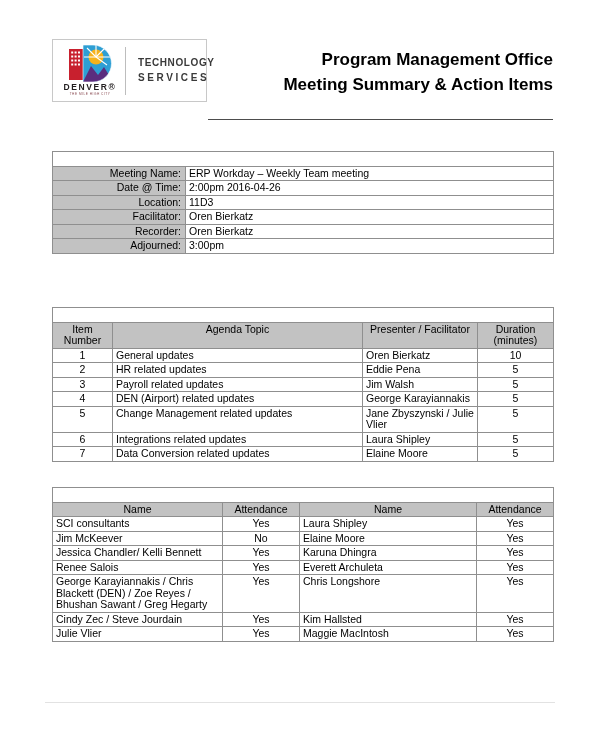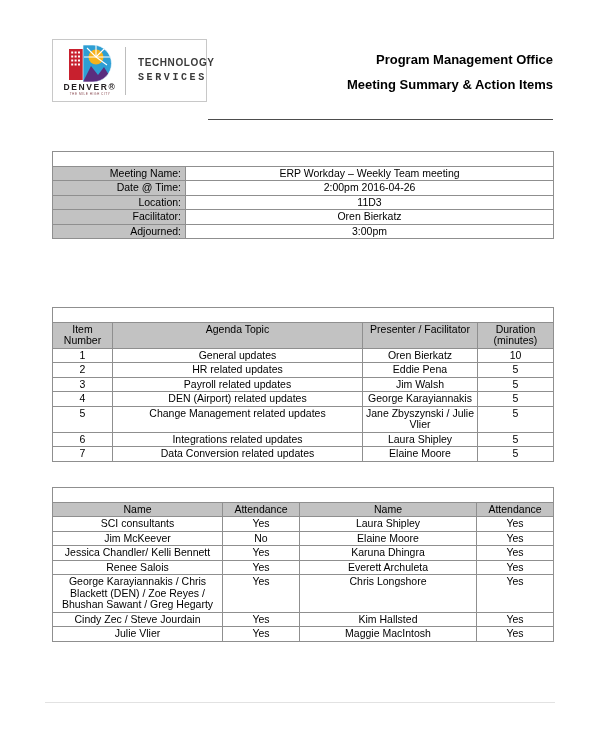--- a/index.html
+++ b/index.html
@@ -75,28 +75,28 @@
     flex: 1 1 auto;
     padding-left: 10px;
     line-height: 1.45;
   }
   .logo-text div {
     font-size: 10px;
     font-weight: bold;
     color: #3a3a3a;
   }
   .logo-text .l1 { letter-spacing: 0.6px; }
-  .logo-text .l2 { letter-spacing: 2.6px; font-family: Liberation Mono, monospace; }
+  .logo-text .l2 { letter-spacing: 2.6px; }
 
   .doc-title {
     position: absolute;
     left: 208px; top: 47px;
     width: 345px;
     text-align: right;
-    font-size: 13px;
+    font-size: 17px;
     font-weight: bold;
     line-height: 25px;
     color: #000;
   }
   .title-rule {
     position: absolute;
     left: 208px; top: 119px;
     width: 345px;
     height: 0;
     border-top: 1.4px solid #4d4d4d;
@@ -137,21 +137,21 @@
     background: #c2c2c2 !important;
     text-align: right;
     padding-right: 4px !important;
   }
   .hdr td {
     background: #c2c2c2 !important;
     text-align: center;
     vertical-align: middle;
   }
   .c { text-align: center; }
-  .l { text-align: center; }
+  .l { text-align: left; }
 
   
   #sec-meeting  { top: 151px; }
   #sec-agenda   { top: 283px; margin-top: 24px; }
   #sec-invitees { top: 487px; }
 
   .bottom-rule {
     position: absolute;
     left: 45px; top: 702px;
     width: 510px;
@@ -243,20 +243,24 @@
       </tr>
       <tr>
         <td class="lbl">Location:</td>
         <td class="l">11D3</td>
       </tr>
       <tr>
         <td class="lbl">Facilitator:</td>
         <td class="l">Oren Bierkatz</td>
       </tr>
       <tr>
+        <td class="lbl">Recorder:</td>
+        <td class="l">Oren Bierkatz</td>
+      </tr>
+      <tr>
         <td class="lbl">Adjourned:</td>
         <td class="l">3:00pm</td>
       </tr>
     </tbody>
   </table>
 </div>
 
 <div class="section" id="sec-agenda">
   <table class="doc">
     <colgroup>

